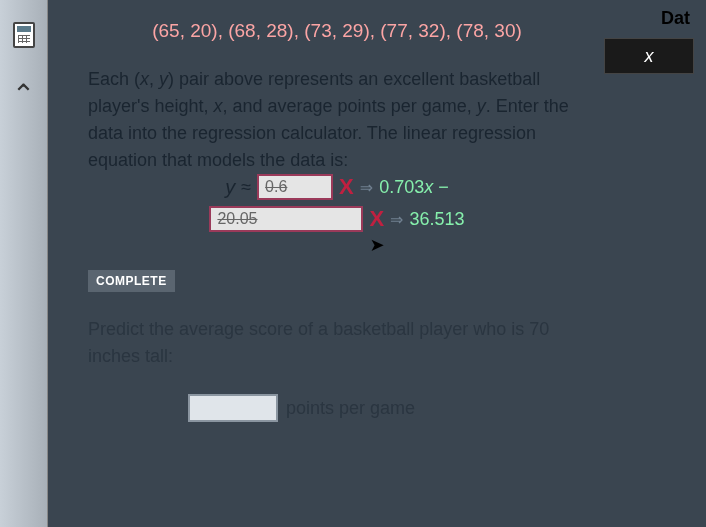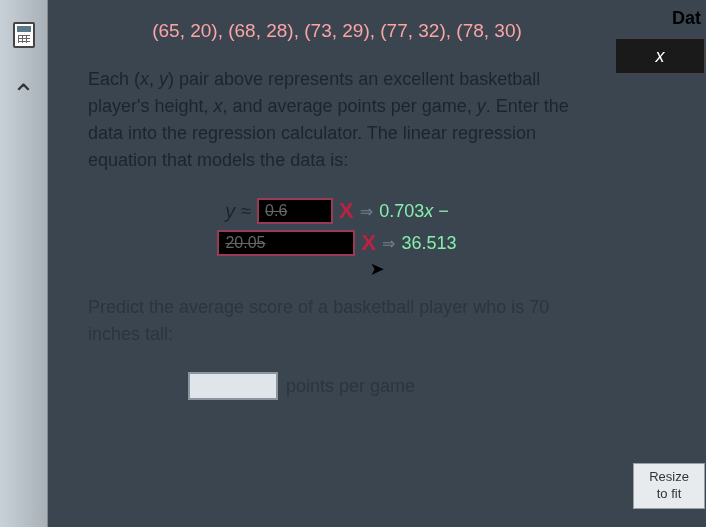--- a/index.html
+++ b/index.html
@@ -78,21 +78,20 @@
     text-align: center;
     font-size: 19px;
     color: #fca5a5;
     margin-bottom: 24px;
     font-weight: 500;
   }
   .description {
     font-size: 18px;
     line-height: 1.5;
     color: #1a2530;
-    margin-bottom: 24px;
   }
   .italic { font-style: italic; }
   .equation-block {
     text-align: center;
     margin-bottom: 10px;
   }
   .eq-row {
     display: flex;
     align-items: center;
     justify-content: center;
@@ -100,31 +99,31 @@
     margin-bottom: 6px;
     font-size: 18px;
   }
   .eq-var {
     font-style: italic;
     color: #1a2530;
     font-size: 20px;
   }
   .input-box {
     border: 2px solid #9a3a5a;
-    background: #000000;
+    background: #e5e5e5;
     height: 26px;
     padding: 2px 6px;
     font-size: 16px;
     color: #666;
     text-decoration: line-through;
     display: inline-flex;
     align-items: center;
   }
   .input-box.w1 { width: 76px; }
-  .input-box.w2 { width: 138px; }
+  .input-box.w2 { width: 154px; }
   .x-mark {
     color: #c02040;
     font-weight: bold;
     font-size: 22px;
   }
   .arrow {
     color: #708090;
     font-size: 16px;
   }
   .correct {
@@ -168,21 +167,21 @@
     color: #2a3540;
   }
   .answer-box {
     border: 2px solid #8a95a0;
     background: #e0e5ea;
     width: 90px;
     height: 28px;
   }
   .right-panel {
     position: absolute;
-    right: 1px;
+    right: 12px;
     top: 0;
     width: 90px;
     height: 527px;
   }
   .dat-label {
     position: absolute;
     top: 8px;
     right: 4px;
     font-size: 18px;
     font-weight: bold;
@@ -250,29 +249,26 @@
     </div>
     <div class="eq-row">
       <span class="input-box w2">20.05</span>
       <span class="x-mark">X</span>
       <span class="arrow">⇒</span>
       <span class="correct">36.513</span>
     </div>
     <span class="cursor-arrow">➤</span>
   </div>
 
+  <div class="complete-btn">COMPLETE</div>
 
   <div class="predict-text">Predict the average score of a basketball player who is 70 inches tall:</div>
 
   <div class="answer-row">
     <span class="answer-box"></span>
     <span>points per game</span>
   </div>
 </div>
 
 <div class="right-panel">
   <div class="dat-label">Dat</div>
   <div class="x-header">x</div>
-  <div class="resize-btn">
-    <span>Resize</span>
-    <span>to fit</span>
-  </div>
 </div>
 
 </body></html>

